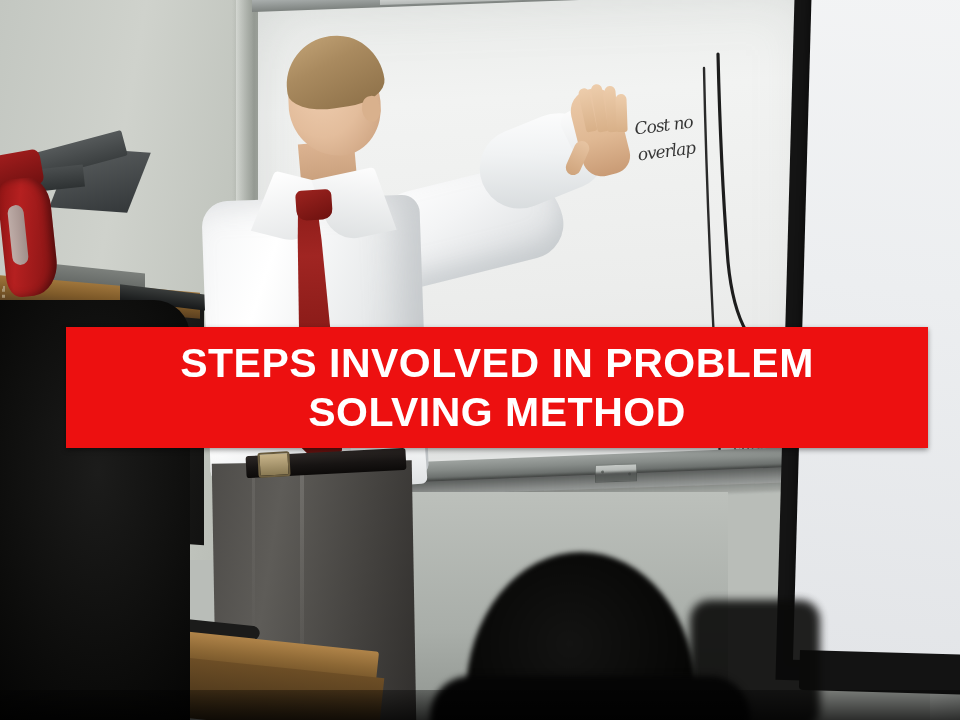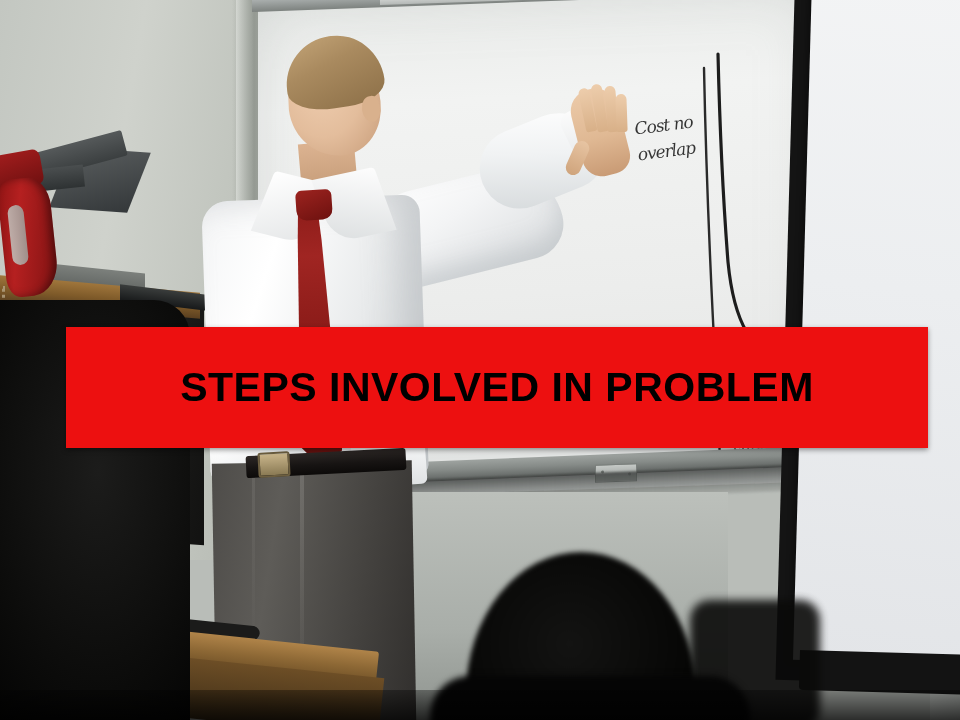--- a/index.html
+++ b/index.html
@@ -398,21 +398,21 @@
     left: 66px; top: 327px;
     width: 862px; height: 121px;
     background: #ED1010;
     display: flex;
     flex-direction: column;
     align-items: center;
     justify-content: center;
     box-shadow: 0 2px 5px rgba(0,0,0,0.4);
   }
   .title-line {
-    color: #000000;
+    color: #ffffff;
     font-family: "Liberation Sans", sans-serif;
     font-weight: bold;
     font-size: 41px;
     line-height: 1.18;
     letter-spacing: 0.5px;
     text-align: center;
     white-space: nowrap;
   }
 </style>
 </head>
@@ -490,15 +490,16 @@
   <div class="photo-layer" id="table-strap"></div>
   <div class="photo-layer" id="table-top"></div>
   <div class="photo-layer" id="table-front"></div>
   <div class="photo-layer" id="audience-left"></div>
   <div class="photo-layer" id="audience-head-center"></div>
   <div class="photo-layer" id="audience-shoulder-center"></div>
   <div class="photo-layer" id="floor-dark"></div>
 
   <div id="title-banner">
     <div class="title-line">STEPS INVOLVED IN PROBLEM</div>
+    <div class="title-line">SOLVING METHOD</div>
   </div>
 
 </div>
 
 </body></html>

